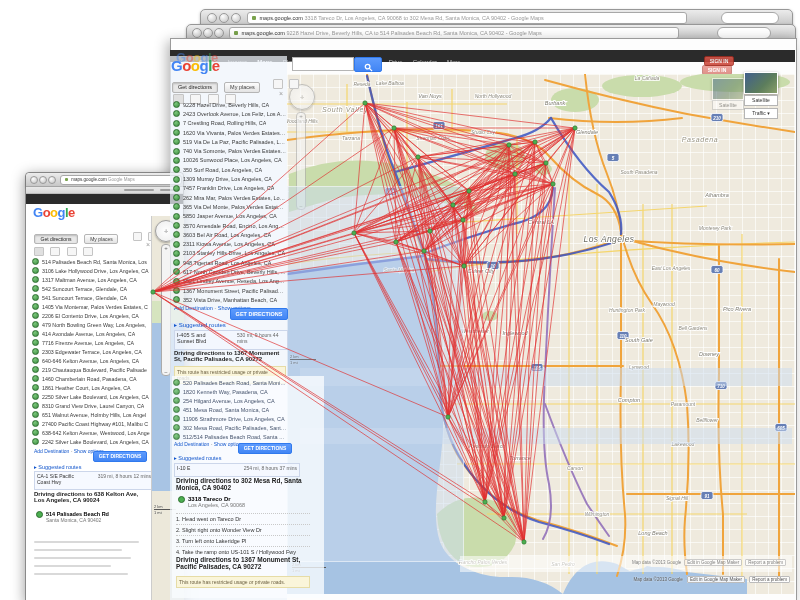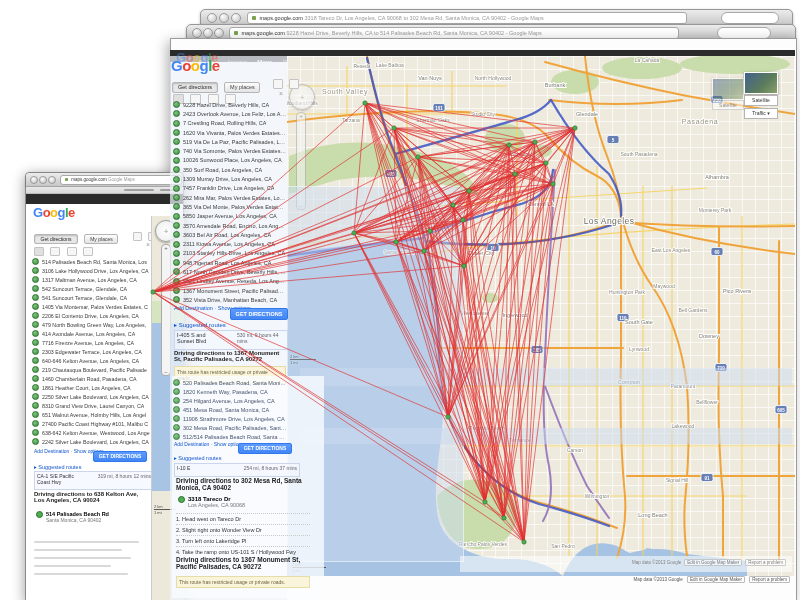--- a/index.html
+++ b/index.html
@@ -110,21 +110,21 @@
   <div class="abs signin" style="left:702px;top:65px;width:28px;height:8px;opacity:.55;z-index:4;">SIGN IN</div>
 
   <div class="abs" style="left:292px;top:57px;width:60px;height:12px;background:#fff;border:1px solid #b5b5b5;z-index:4;"></div>
   <div class="abs cta" style="left:354px;top:57px;width:26px;height:13px;z-index:4;">
     <svg width="9" height="9" style="margin-top:2px" viewBox="0 0 10 10">
         <circle cx="4" cy="4" r="2.6" fill="none" stroke="#fff" stroke-width="1.4"></circle>
         <line x1="6" y1="6" x2="9" y2="9" stroke="#fff" stroke-width="1.4"></line>
       </svg>
   </div>
 
-  <div class="abs map-base" style="left:287px;top:56px;width:508px;height:520px;z-index:4;">
+  <div class="abs map-base" style="left:287px;top:74px;width:508px;height:520px;z-index:4;font-style:italic;">
     <svg id="map-svg" width="508" height="520" viewBox="0 0 508 520">
 
       <g fill="#c9dcab" stroke="none">
         <path d="M2,100 Q70,72 150,102 Q185,115 192,140 Q120,112 50,124 L2,138 Z"></path>
         <ellipse cx="218" cy="82" rx="20" ry="14"></ellipse>
           <ellipse cx="288" cy="26" rx="24" ry="12"></ellipse>
         <ellipse cx="355" cy="12" rx="40" ry="11"></ellipse>
           <ellipse cx="448" cy="8" rx="55" ry="10"></ellipse>
         <path d="M150,440 Q175,415 210,428 Q235,440 228,470 Q215,498 180,492 Q152,480 150,440 Z"></path>
         <ellipse cx="256" cy="95" rx="9" ry="6"></ellipse>

